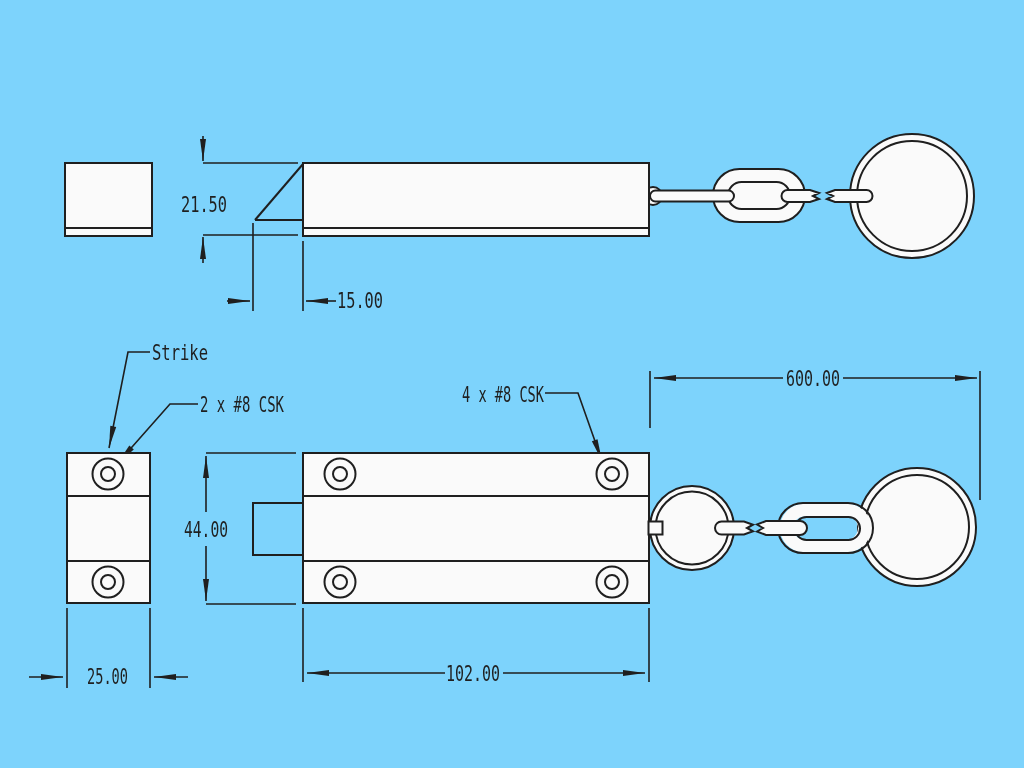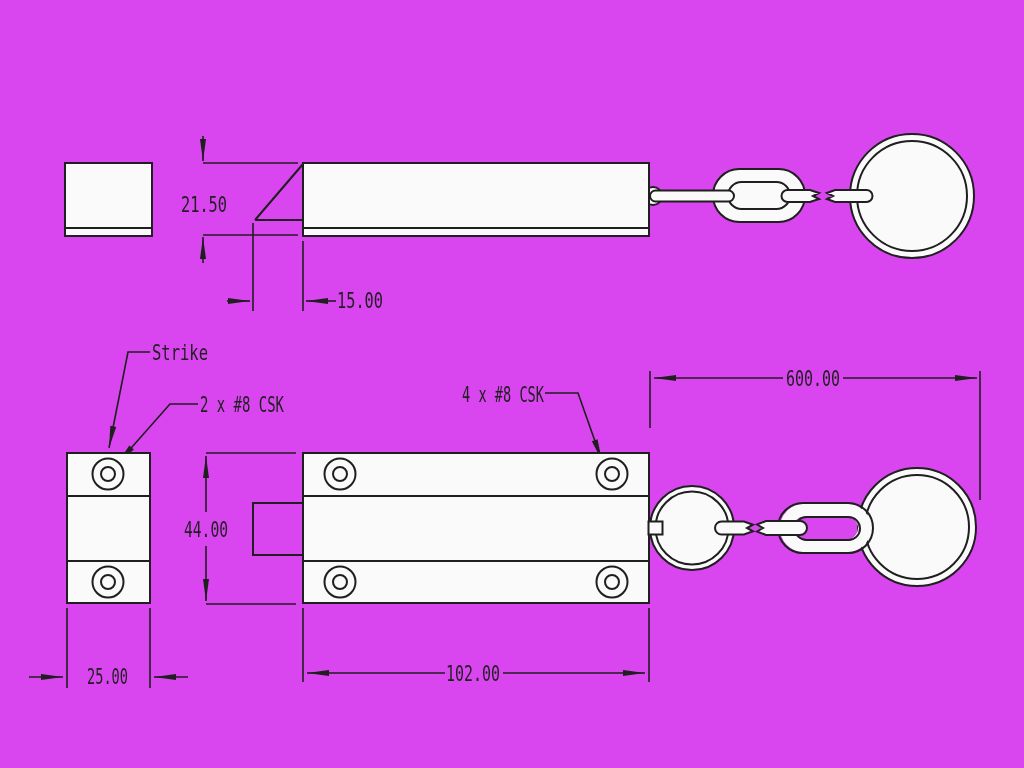--- a/index.html
+++ b/index.html
@@ -1,16 +1,16 @@
 <!DOCTYPE html>
 <html><head>
 <meta charset="utf-8">
 <style>
   html,body{margin:0;padding:0;background:#fafafa;}
-  .canvas{position:relative;width:1024px;height:768px;background:#d946ef;overflow:hidden;
+  .canvas{position:relative;width:1024px;height:768px;background:#7dd3fc;overflow:hidden;
           font-family:"DejaVu Sans Mono", monospace;}
   svg{position:absolute;left:0;top:0;}
   svg .geo{stroke:#1f1f1f;stroke-width:2;fill:none;}
   svg .geof{stroke:#1f1f1f;stroke-width:2;fill:#fafafa;}
   svg .dim{stroke:#1f1f1f;stroke-width:1.6;fill:none;}
   svg .band{stroke:#fafafa;stroke-width:13;fill:none;}
   svg text{fill:#1f1f1f;font-family:"DejaVu Sans Mono", monospace;font-size:21px;}
 </style>
 </head>
 <body>

